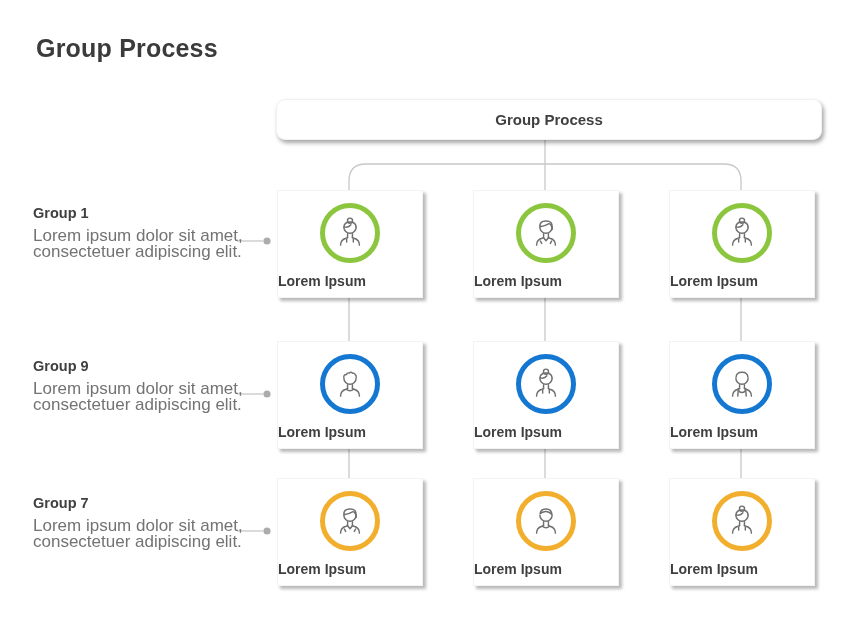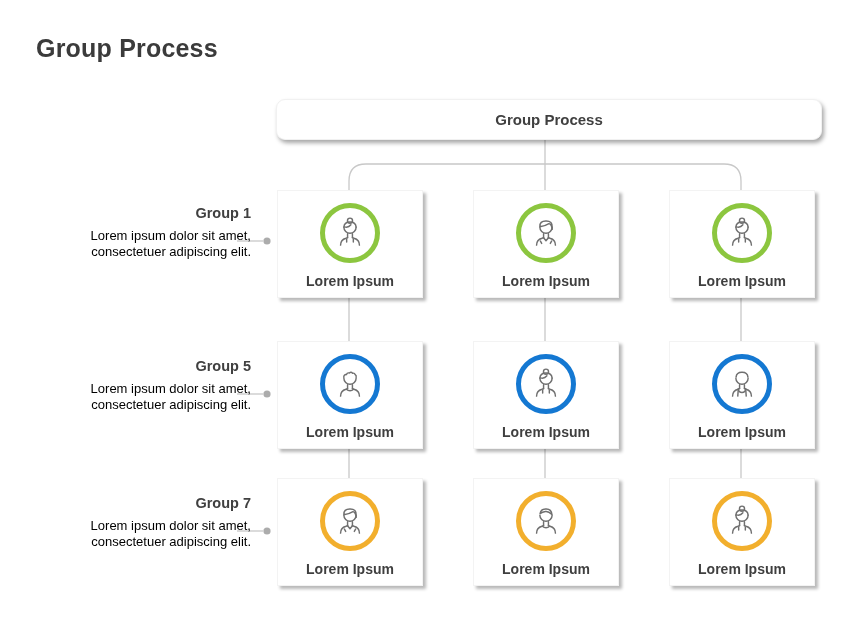--- a/index.html
+++ b/index.html
@@ -25,28 +25,28 @@
     border:1px solid #f3f3f3;box-shadow:3px 3px 3px rgba(0,0,0,.28);
     z-index:1;display:flex;flex-direction:column;align-items:center;
   }
   .ring{
     margin-top:12px;width:50px;height:50px;border:5px solid #8CC63F;border-radius:50%;
     background:#fff;display:flex;align-items:center;justify-content:center;
   }
   .picon{width:36px;height:36px;stroke:#6f6f6f;stroke-width:1.6;fill:none;
     stroke-linecap:round;stroke-linejoin:round;}
   .card-label{
-    position:absolute;bottom:8px;left:0;right:0;text-align:center;
+    position:absolute;bottom:8px;left:0;right:0;
     font-size:14px;font-weight:bold;color:#3f3f3f;
   }
   .group-block{
-    position:absolute;left:41px;width:210px;text-align:right;z-index:1;
+    position:absolute;left:33px;width:210px;text-align:left;z-index:1;
   }
   .group-title{font-size:14.5px;font-weight:bold;color:#404040;margin:0 0 7px 0;}
-  .group-desc{font-size:13px;line-height:15.5px;color:#000000;margin:0;}
+  .group-desc{font-size:17px;line-height:15.5px;color:#737373;margin:0;}
   .hidden-defs{position:absolute;width:0;height:0;overflow:hidden;}
 </style>
 </head>
 <body>
 
 <svg class="hidden-defs" aria-hidden="true">
   <defs>
     <g id="icon-woman-bun">
       <circle cx="20" cy="6.3" r="2.8"></circle>
       <path d="M13.2 13.5 a6.8 6.8 0 1 0 13.6 0"></path>
@@ -114,21 +114,21 @@
 
 <div class="top-box">
   <div class="top-box-label">Group Process</div>
 </div>
 
 <div class="group-block" style="top:205px">
   <div class="group-title">Group 1</div>
   <p class="group-desc"><span>Lorem ipsum dolor sit amet,</span><br><span>consectetuer adipiscing elit.</span></p>
 </div>
 <div class="group-block" style="top:358px">
-  <div class="group-title">Group 5</div>
+  <div class="group-title">Group 9</div>
   <p class="group-desc"><span>Lorem ipsum dolor sit amet,</span><br><span>consectetuer adipiscing elit.</span></p>
 </div>
 <div class="group-block" style="top:495px">
   <div class="group-title">Group 7</div>
   <p class="group-desc"><span>Lorem ipsum dolor sit amet,</span><br><span>consectetuer adipiscing elit.</span></p>
 </div>
 
 <div class="card" style="left:277px;top:190px">
   <div class="ring" style="border-color: rgb(140, 198, 63);">
     <svg class="picon" viewBox="0 0 40 40">

